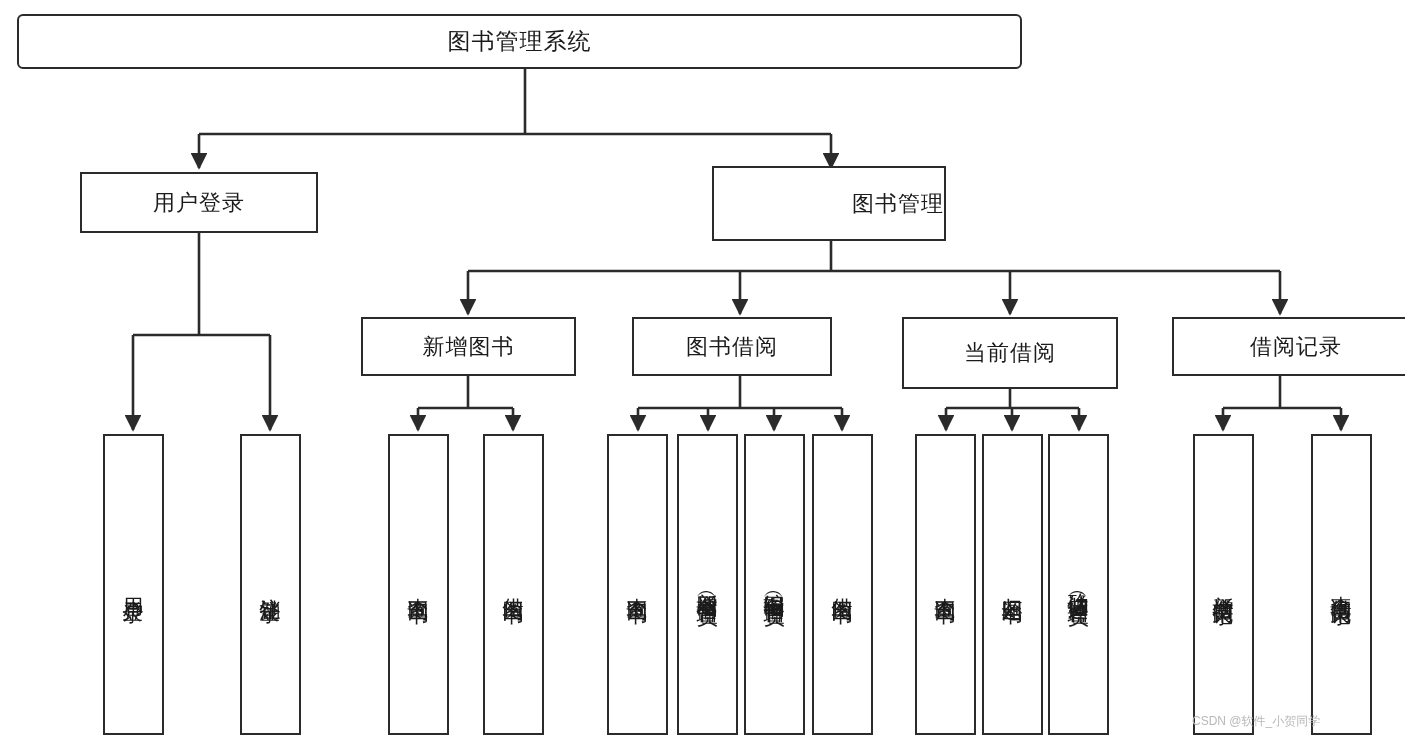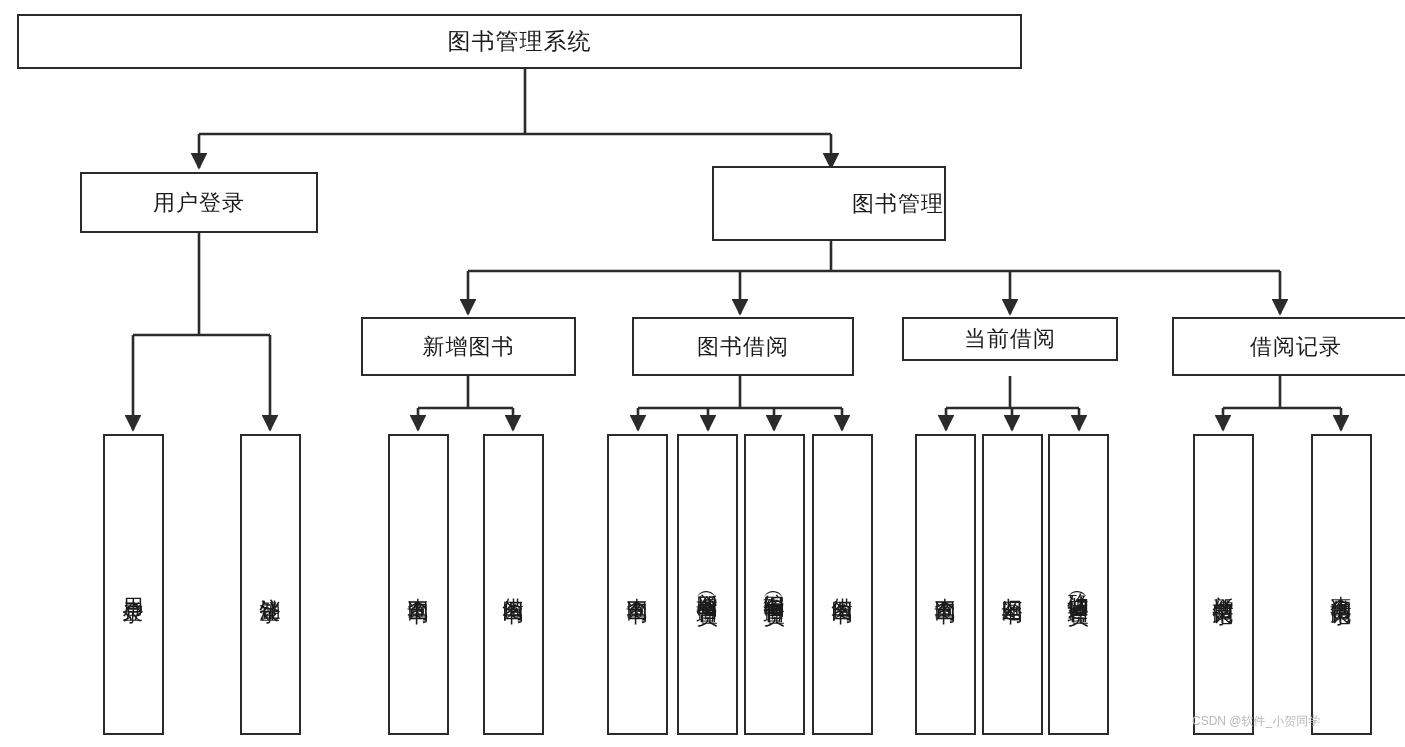--- a/index.html
+++ b/index.html
@@ -113,38 +113,38 @@
       <path d="M 1012 408 L 1012 430" marker-end="url(#arrow)"></path>
       <path d="M 1079 408 L 1079 430" marker-end="url(#arrow)"></path>
 
       <path d="M 1280 376 L 1280 408"></path>
       <path d="M 1223 408 L 1341 408"></path>
       <path d="M 1223 408 L 1223 430" marker-end="url(#arrow)"></path>
       <path d="M 1341 408 L 1341 430" marker-end="url(#arrow)"></path>
     </g>
   </svg>
 
-  <div class="node horiz root" style="left:17px; top:14px; width:1005px; height:55px;">
+  <div class="node horiz root" style="left:17px; top:14px; width:1005px; height:55px;border-radius:6px;">
     <span>图书管理系统</span>
   </div>
 
   <div class="node horiz" style="left:80px; top:172px; width:238px; height:61px;">
     <span>用户登录</span>
   </div>
   <div class="node horiz" style="left:712px; top:166px; width:234px; height:75px;justify-content:flex-end;">
     <span>图书管理</span>
   </div>
 
   <div class="node horiz" style="left:361px; top:317px; width:215px; height:59px;">
     <span>新增图书</span>
   </div>
-  <div class="node horiz" style="left:632px; top:317px; width:222px; height:59px;">
+  <div class="node horiz" style="left:632px; top:317px; width:200px; height:59px;">
     <span>图书借阅</span>
   </div>
-  <div class="node horiz" style="left:902px; top:317px; width:216px; height:44px;">
+  <div class="node horiz" style="left:902px; top:317px; width:216px; height:72px;">
     <span>当前借阅</span>
   </div>
   <div class="node horiz" style="left:1172px; top:317px; width:248px; height:59px;">
     <span>借阅记录</span>
   </div>
 
   <div class="node leaf" style="left:103px; top:434px; width:61px; height:301px;">
     <span class="vlabel">用户登录</span>
   </div>
   <div class="node leaf" style="left:240px; top:434px; width:61px; height:301px;">

